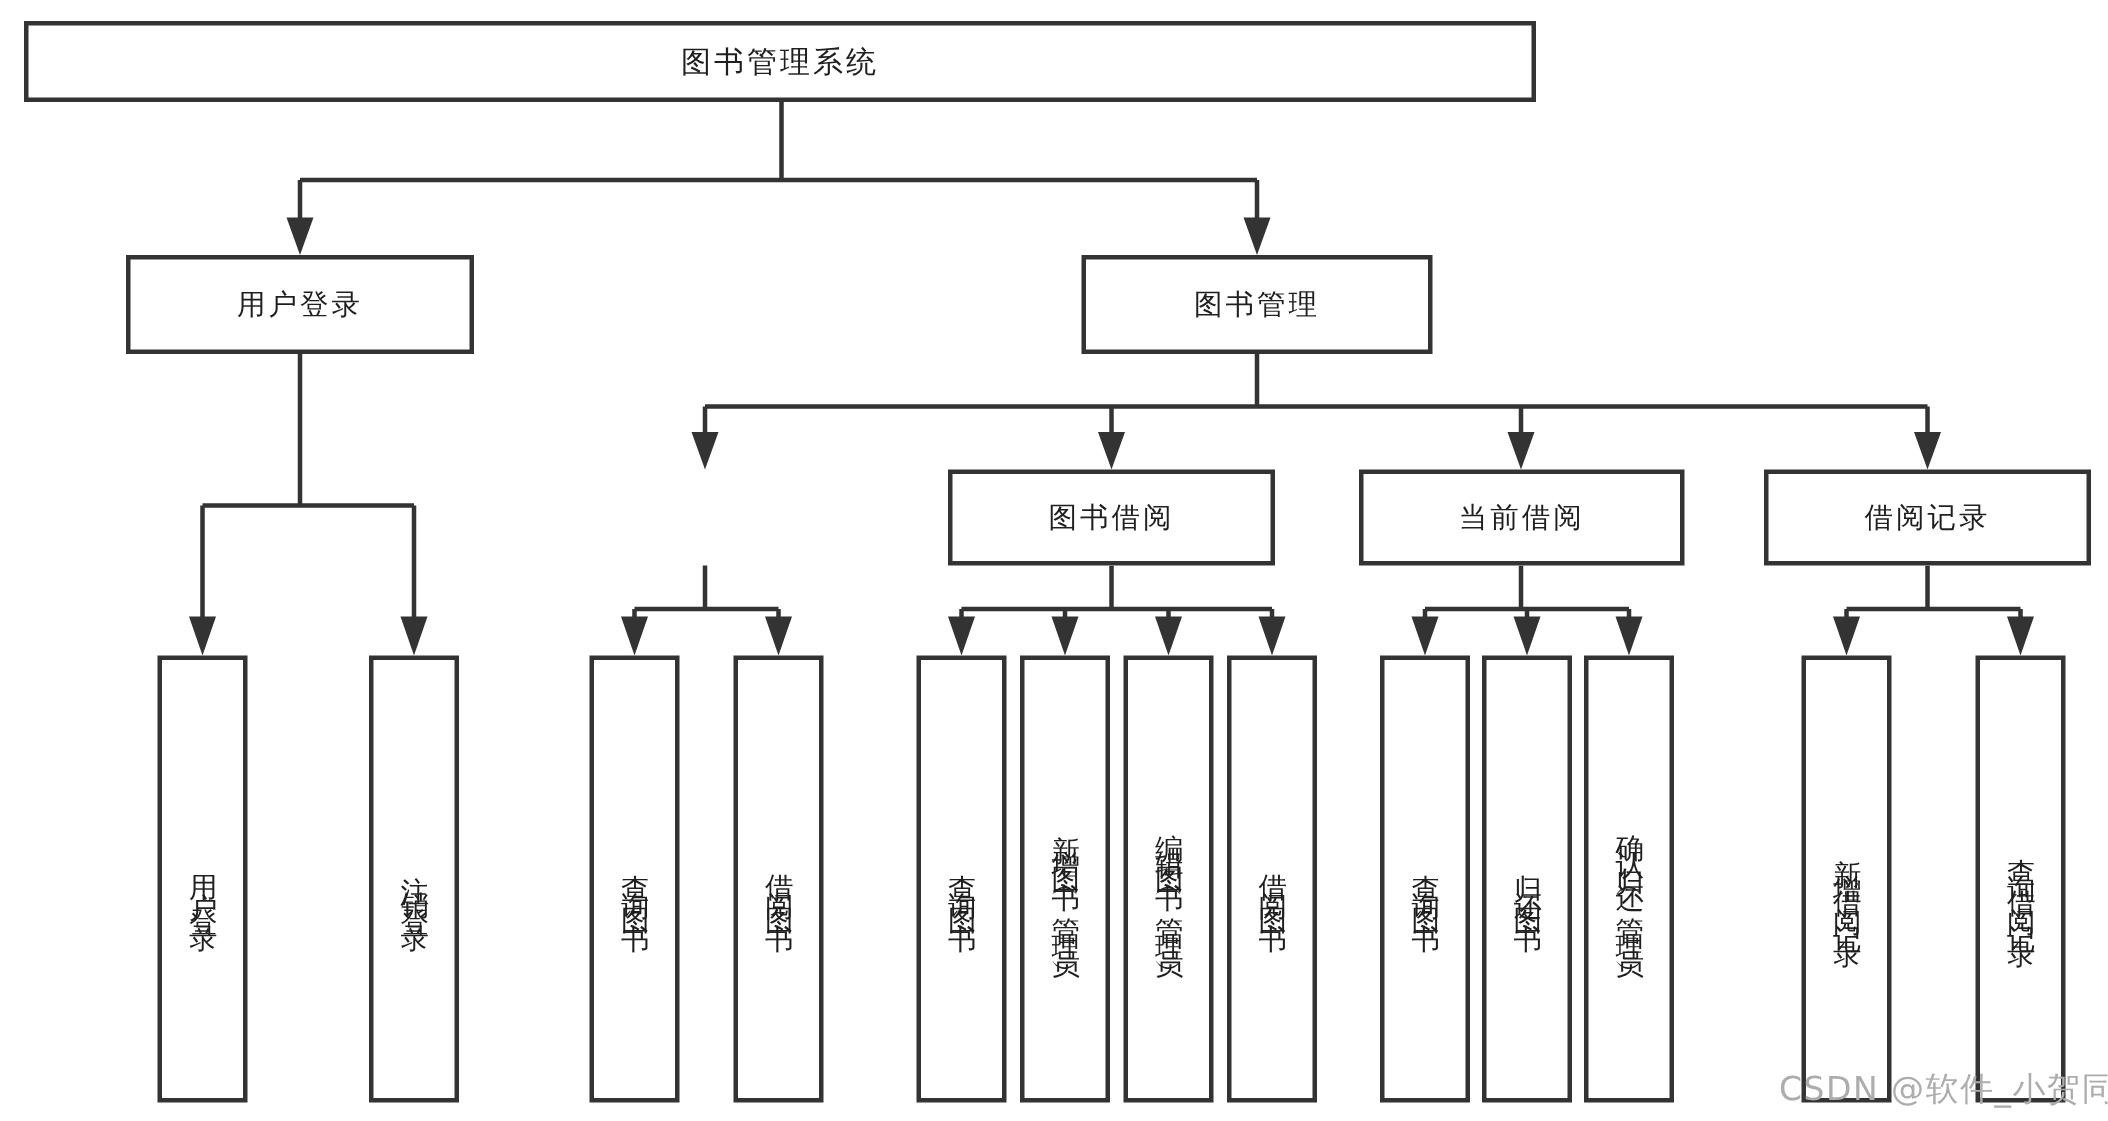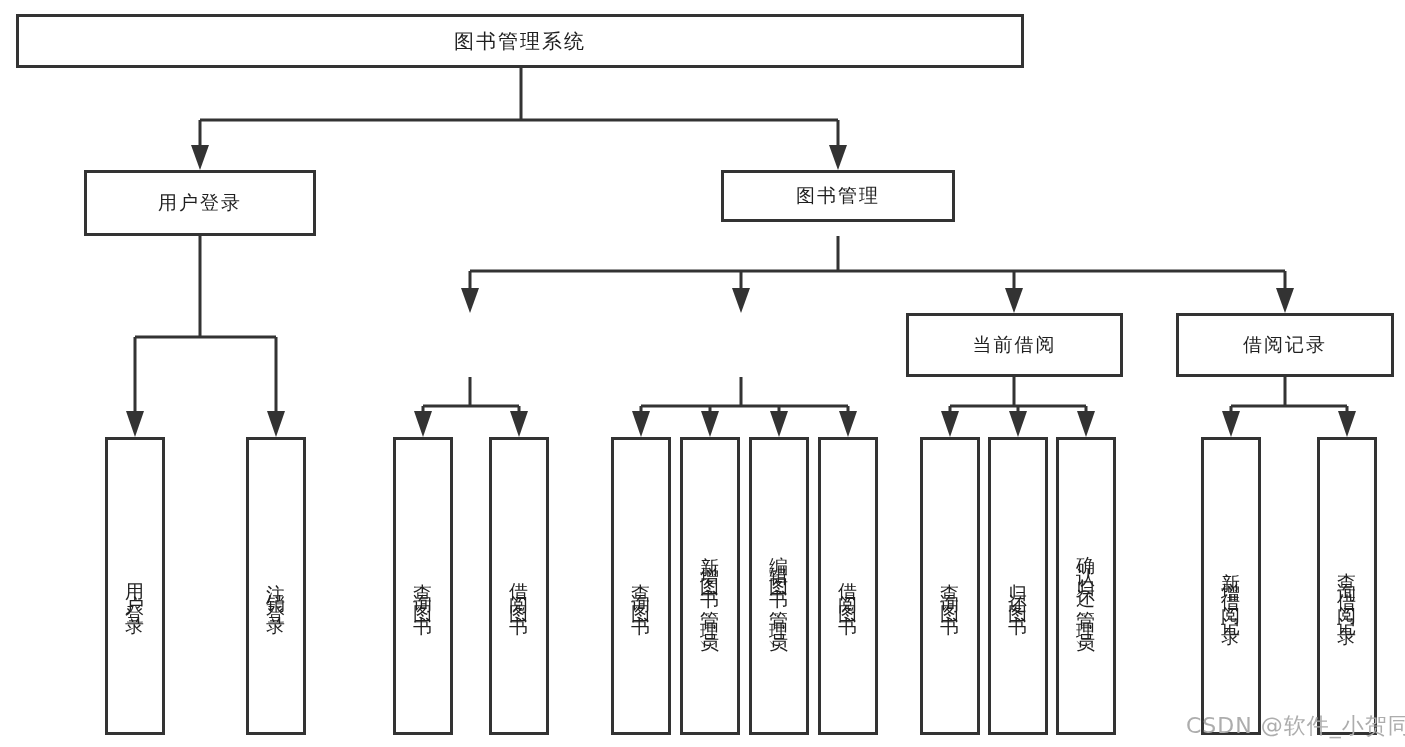--- a/index.html
+++ b/index.html
@@ -116,22 +116,23 @@
     </g>
     <g fill="#333333" stroke="none">
       <polygon points="1222,411 1240,411 1231,437"></polygon>
       <polygon points="1338,411 1356,411 1347,437"></polygon>
     </g>
   </svg>
 
   <div class="box h root-box" style="left:16px; top:14px; width:1008px; height:54px;">图书管理系统</div>
 
   <div class="box h" style="left:84px; top:170px; width:232px; height:66px;">用户登录</div>
-  <div class="box h" style="left:721px; top:170px; width:234px; height:52px;">图书管理</div>
+  <div class="box h" style="left:721px; top:170px; width:234px; height:66px;">图书管理</div>
 
+  <div class="box h" style="left:632px; top:313px; width:218px; height:64px;">图书借阅</div>
   <div class="box h" style="left:906px; top:313px; width:217px; height:64px;">当前借阅</div>
   <div class="box h" style="left:1176px; top:313px; width:218px; height:64px;">借阅记录</div>
 
   <div class="box v" style="left:105px; top:437px; width:60px; height:298px;">用户登录</div>
   <div class="box v" style="left:246px; top:437px; width:60px; height:298px;">注销登录</div>
 
   <div class="box v" style="left:393px; top:437px; width:60px; height:298px;">查询图书</div>
   <div class="box v" style="left:489px; top:437px; width:60px; height:298px;">借阅图书</div>
 
   <div class="box v" style="left:611px; top:437px; width:60px; height:298px;">查询图书</div>

